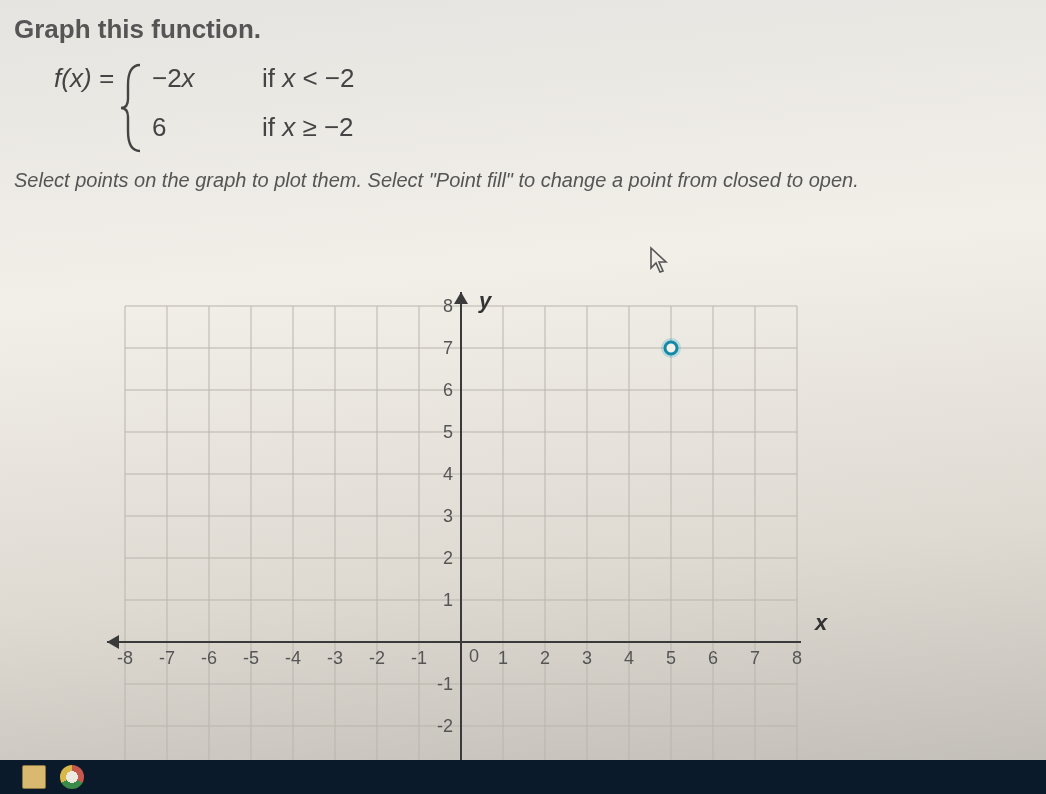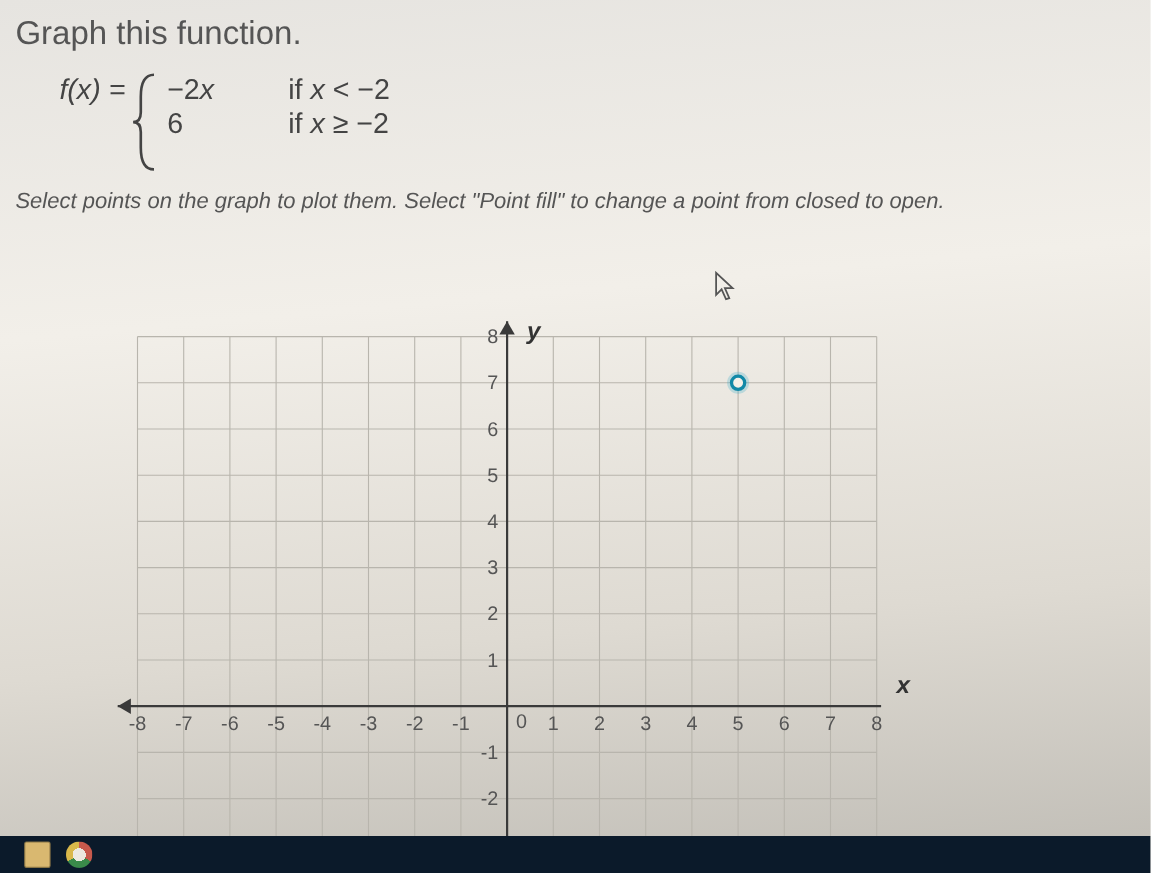--- a/index.html
+++ b/index.html
@@ -9,40 +9,40 @@
     background: linear-gradient(175deg, #e6e4e0 0%, #f2efe9 35%, #dedad2 70%, #bfbcb5 100%);
     position: relative;
   }
   .page {
     position: absolute;
     left: 14px; top: 0;
     width: 1020px;
     color: #4a4a4a;
   }
   .prompt1 {
-    font-size: 30px;
+    font-size: 26px;
     color: #555;
     margin-top: 14px;
-    font-weight: 400;
+    font-weight: 700;
   }
   .func {
     display: flex;
     align-items: flex-start;
     margin: 18px 0 14px 40px;
     font-size: 26px;
     color: #444;
     font-style: italic;
   }
   .brace {
     position: relative;
     width: 28px; height: 90px;
     margin: 0 6px 0 4px;
   }
   .brace svg { width: 28px; height: 90px; }
-  .pieces { display: flex; flex-direction: column; font-style: normal; }
+  .pieces { display: flex; flex-direction: column; gap: 18px; font-style: normal; }
   .row { display: flex; align-items: baseline; }
   .expr { width: 110px; font-style: normal; }
   .ital { font-style: italic; }
   .cond { }
   .prompt2 {
     font-size: 20px;
     font-style: italic;
     color: #555;
     line-height: 1.35;
     margin-top: 10px;

